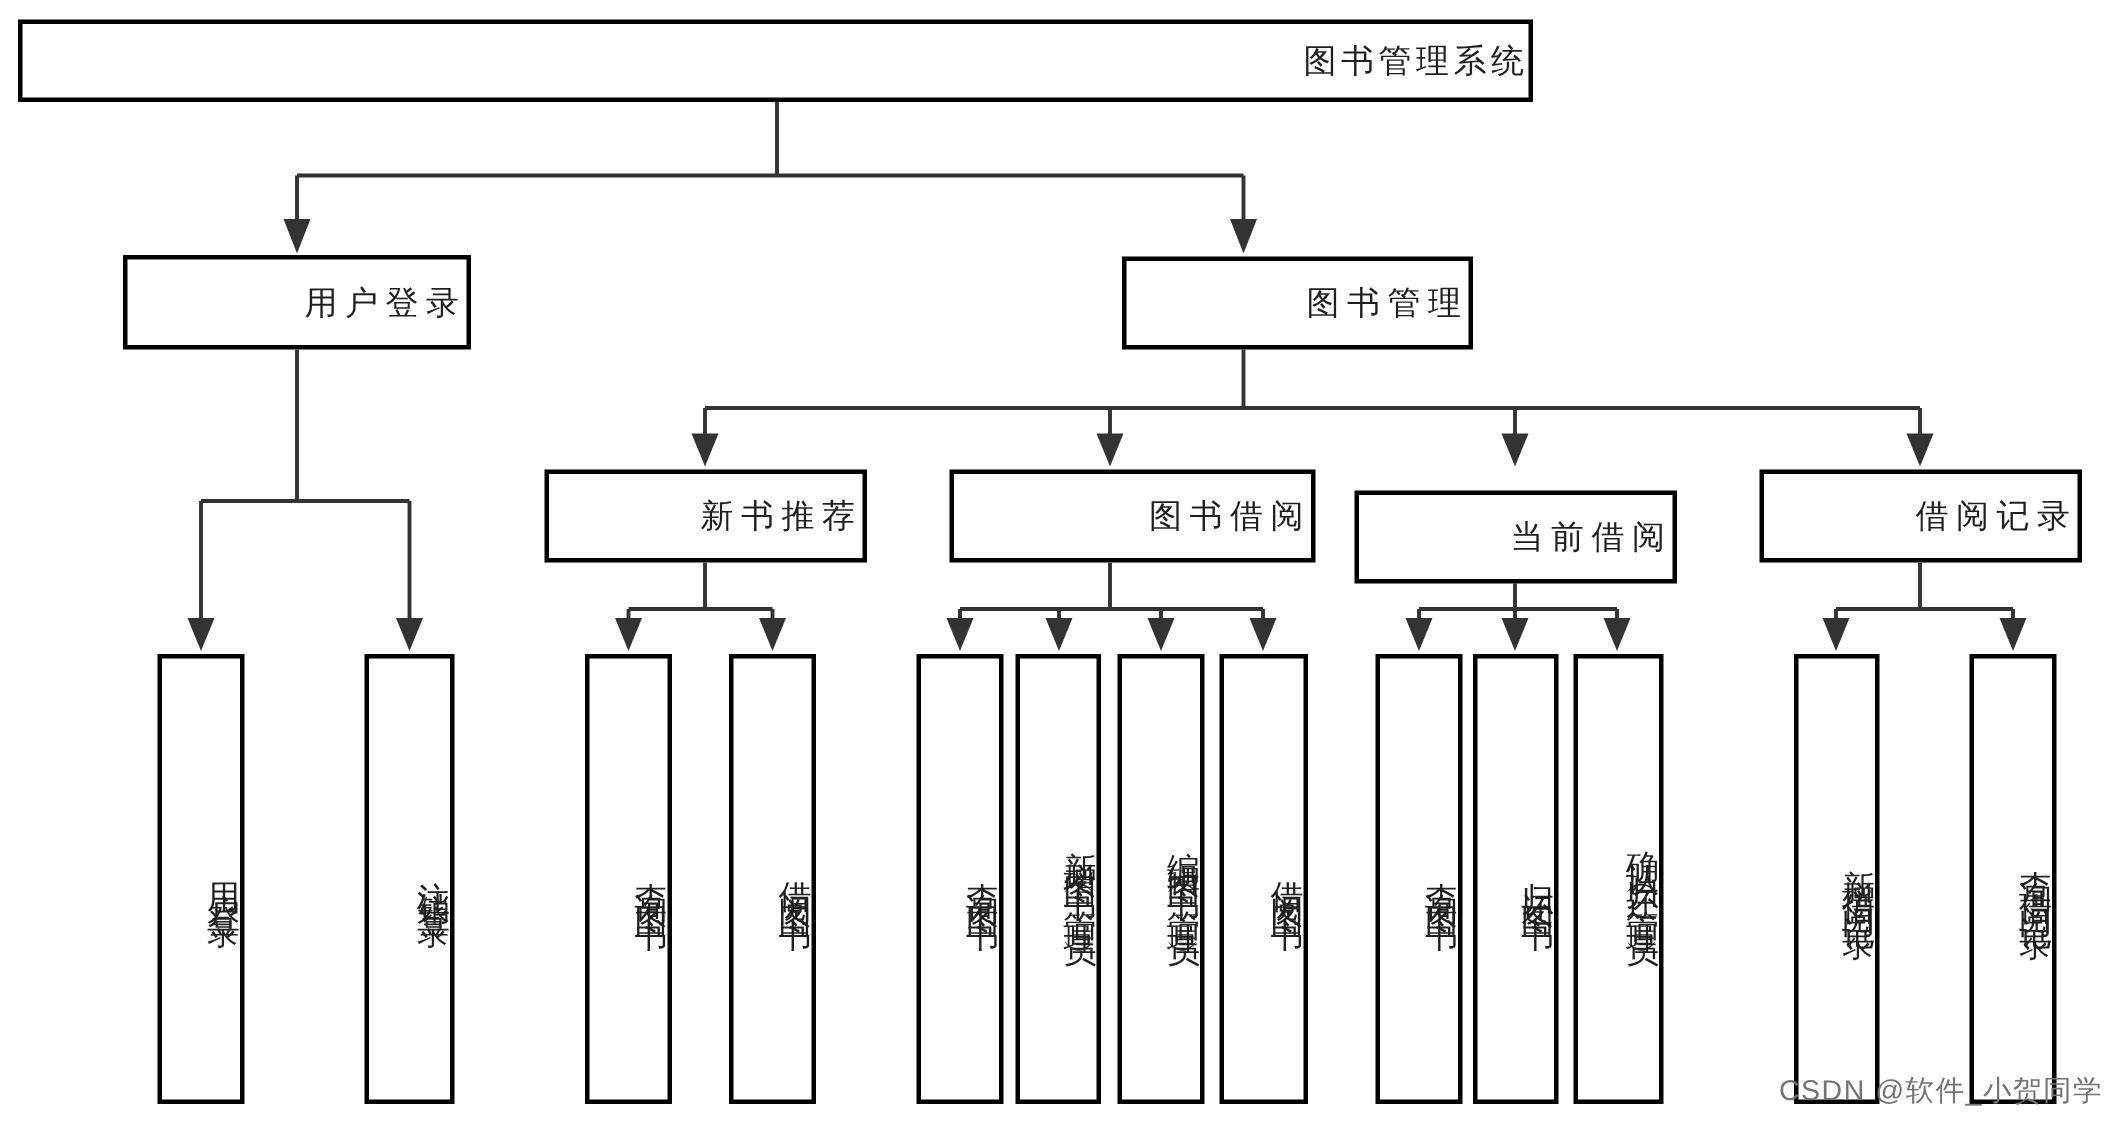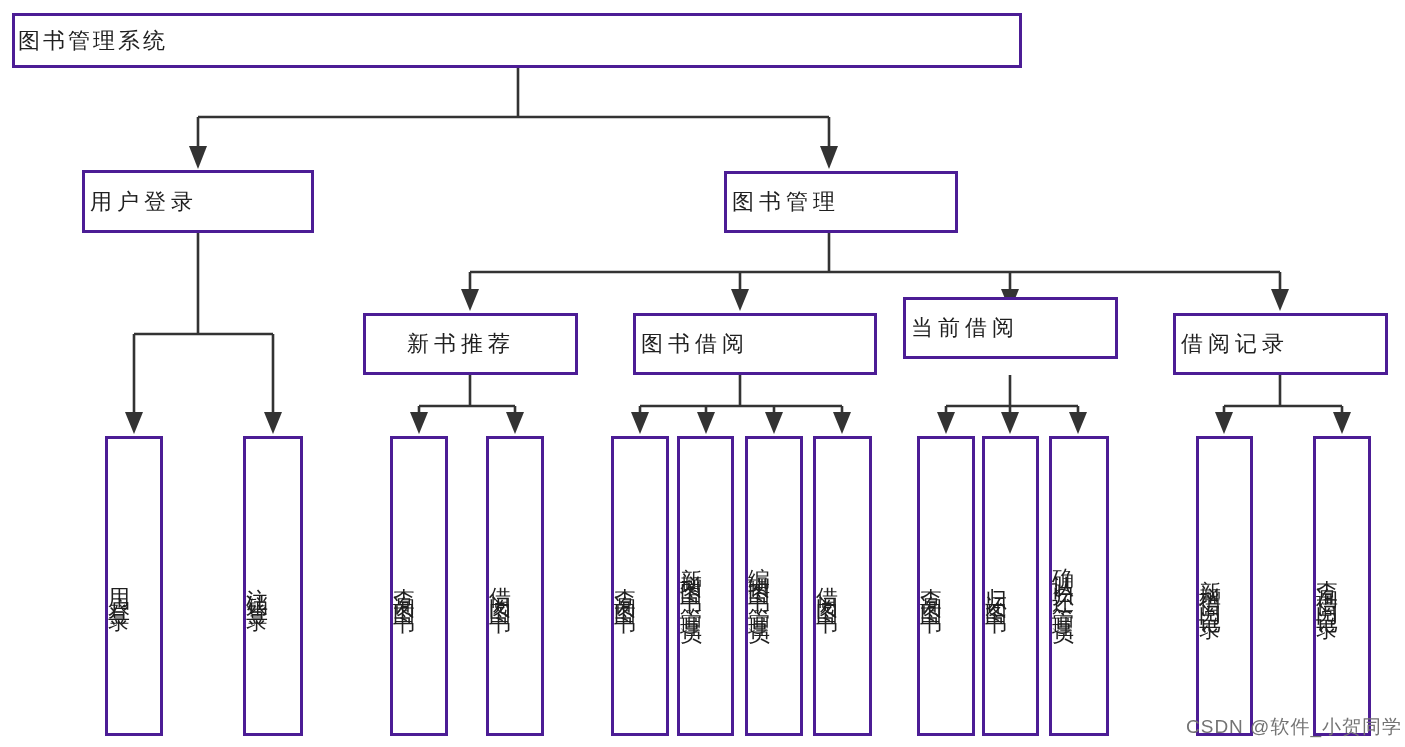--- a/index.html
+++ b/index.html
@@ -27,25 +27,25 @@
     stroke: #333333;
     stroke-width: 2.6;
   }
   .ah {
     fill: #333333;
     stroke: none;
   }
   .node {
     position: absolute;
     box-sizing: border-box;
-    border: 3px solid #4c1d95;
+    border: 3px solid #000000;
     background: #ffffff;
     display: flex;
     align-items: center;
-    justify-content: flex-start;
+    justify-content: flex-end;
     z-index: 2;
   }
   .node.h span {
     font-size: 22px;
     letter-spacing: 5px;
     text-indent: 5px;
     white-space: nowrap;
     color: #1f1f1f;
   }
   .node.root span {
@@ -127,31 +127,31 @@
     </g>
   </svg>
 
   <div class="node h root" style="left:12px; top:13px; width:1010px; height:55px;">
     <span>图书管理系统</span>
   </div>
 
   <div class="node h" style="left:82px; top:170px; width:232px; height:63px;">
     <span>用户登录</span>
   </div>
-  <div class="node h" style="left:724px; top:171px; width:234px; height:62px;">
+  <div class="node h" style="left:748px; top:171px; width:234px; height:62px;">
     <span>图书管理</span>
   </div>
 
   <div class="node h" style="left:363px; top:313px; width:215px; height:62px;padding-left:36px;">
     <span>新书推荐</span>
   </div>
   <div class="node h" style="left:633px; top:313px; width:244px; height:62px;">
     <span>图书借阅</span>
   </div>
-  <div class="node h" style="left:903px; top:297px; width:215px; height:62px;">
+  <div class="node h" style="left:903px; top:327px; width:215px; height:62px;">
     <span>当前借阅</span>
   </div>
   <div class="node h" style="left:1173px; top:313px; width:215px; height:62px;">
     <span>借阅记录</span>
   </div>
 
   <div class="node v" style="left:105px; top:436px; width:58px; height:300px;">
     <span>用户登录</span>
   </div>
   <div class="node v" style="left:243px; top:436px; width:60px; height:300px;">

